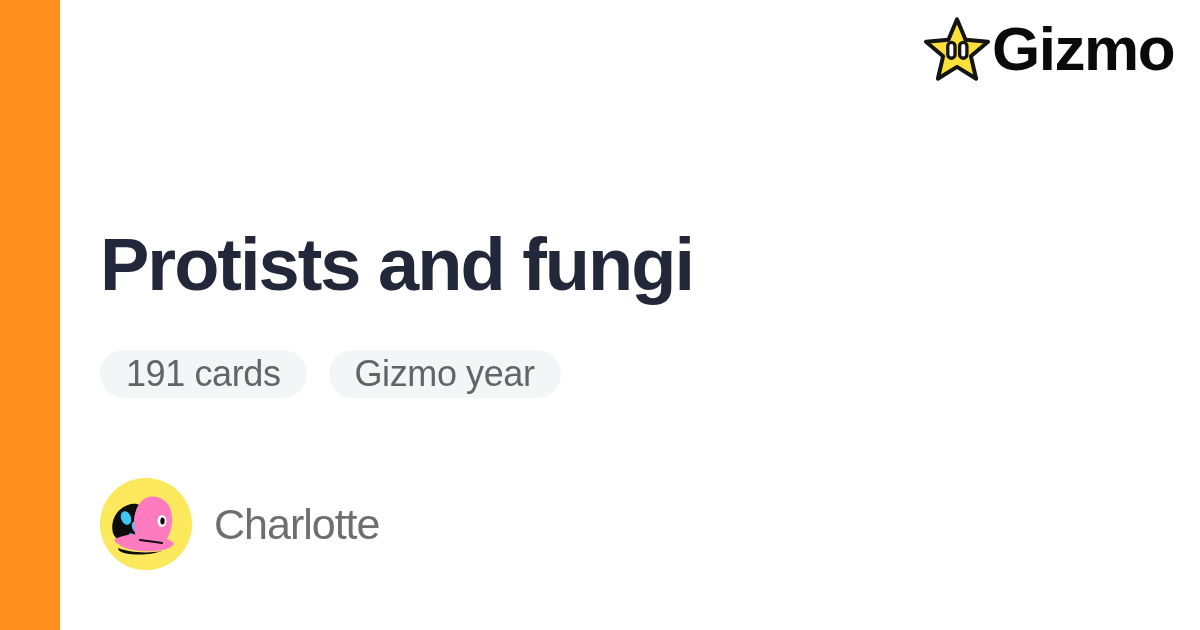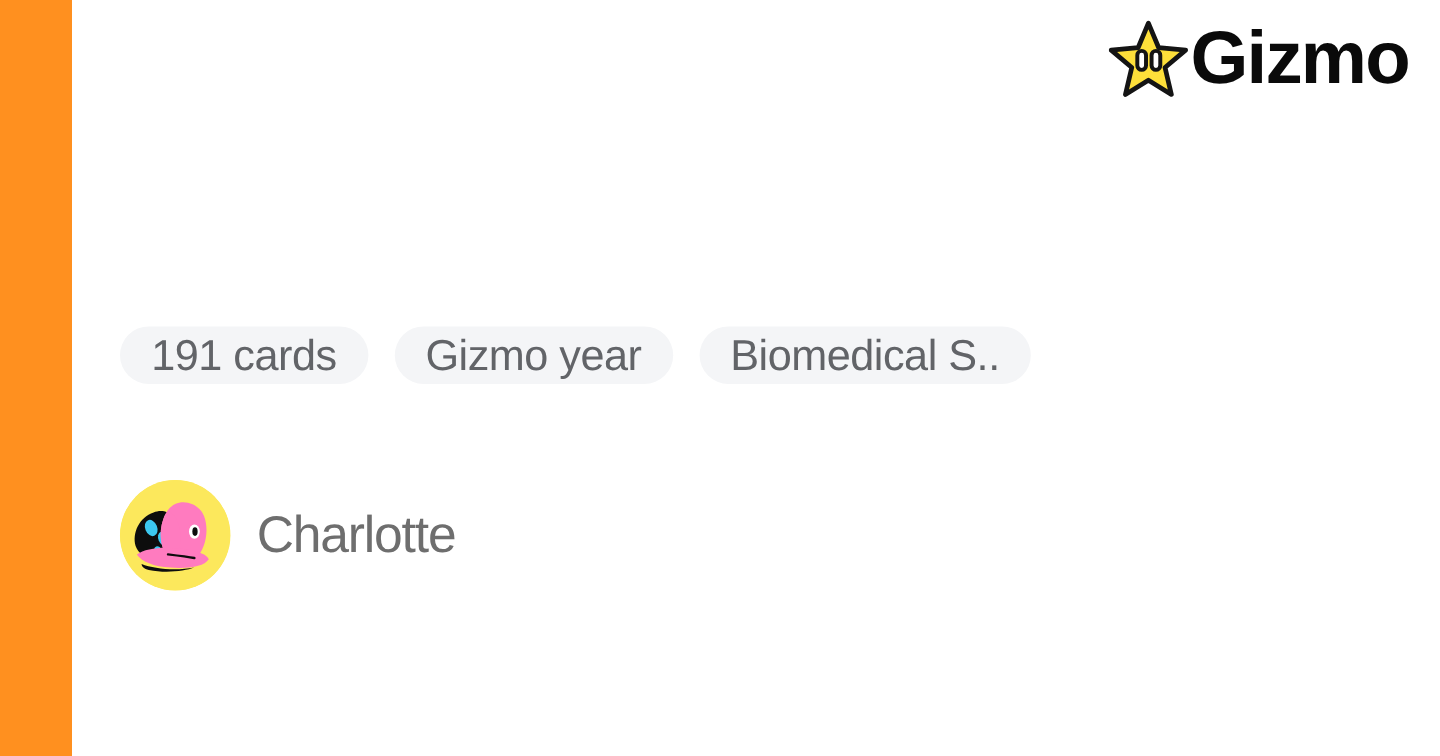--- a/index.html
+++ b/index.html
@@ -120,25 +120,25 @@
         <path d="M50 5 L63 36 L97 39 L71 61 L79 95 L50 77 L21 95 L29 61 L3 39 L37 36 Z" fill="#FDDF3A" stroke="#141414" stroke-width="6" stroke-linejoin="round"></path>
         <rect x="36" y="40" width="11" height="24" rx="5.5" fill="#ffffff" stroke="#141414" stroke-width="5"></rect>
         <rect x="54" y="40" width="11" height="24" rx="5.5" fill="#ffffff" stroke="#141414" stroke-width="5"></rect>
       </svg>
     </span>
     <span class="brand-text">Gizmo</span>
   </div>
 
   <div class="content">
 
+    <div class="deck-title">Protists and fungi</div>
 
     <div class="pill-row">
       <div class="pill">191 cards</div>
       <div class="pill">Gizmo year</div>
-      <div class="pill">Biomedical S..</div>
     </div>
 
     <div class="author-row">
       <div class="avatar">
         <svg viewBox="0 0 92 92" aria-hidden="true">
           <circle cx="46" cy="46" r="46" fill="#FCE85C"></circle>
 
           <path d="M28 27 C16 31 10 44 13 55 C16 64 28 68 38 62 C48 56 50 40 44 31 C40 25 33 25 28 27 Z" fill="#0d0d0d"></path>
           <ellipse cx="26" cy="40" rx="5" ry="7" transform="rotate(-22 26 40)" fill="#3CC8F0"></ellipse>
           <ellipse cx="36" cy="49" rx="4" ry="6" transform="rotate(-22 36 49)" fill="#3CC8F0"></ellipse>

